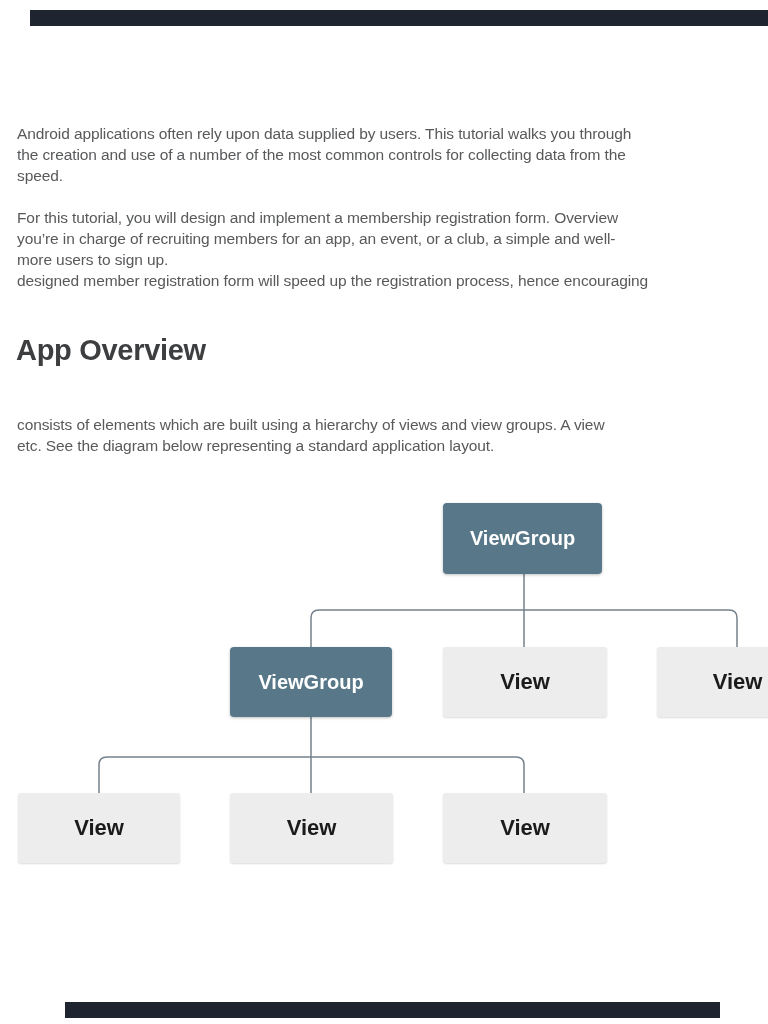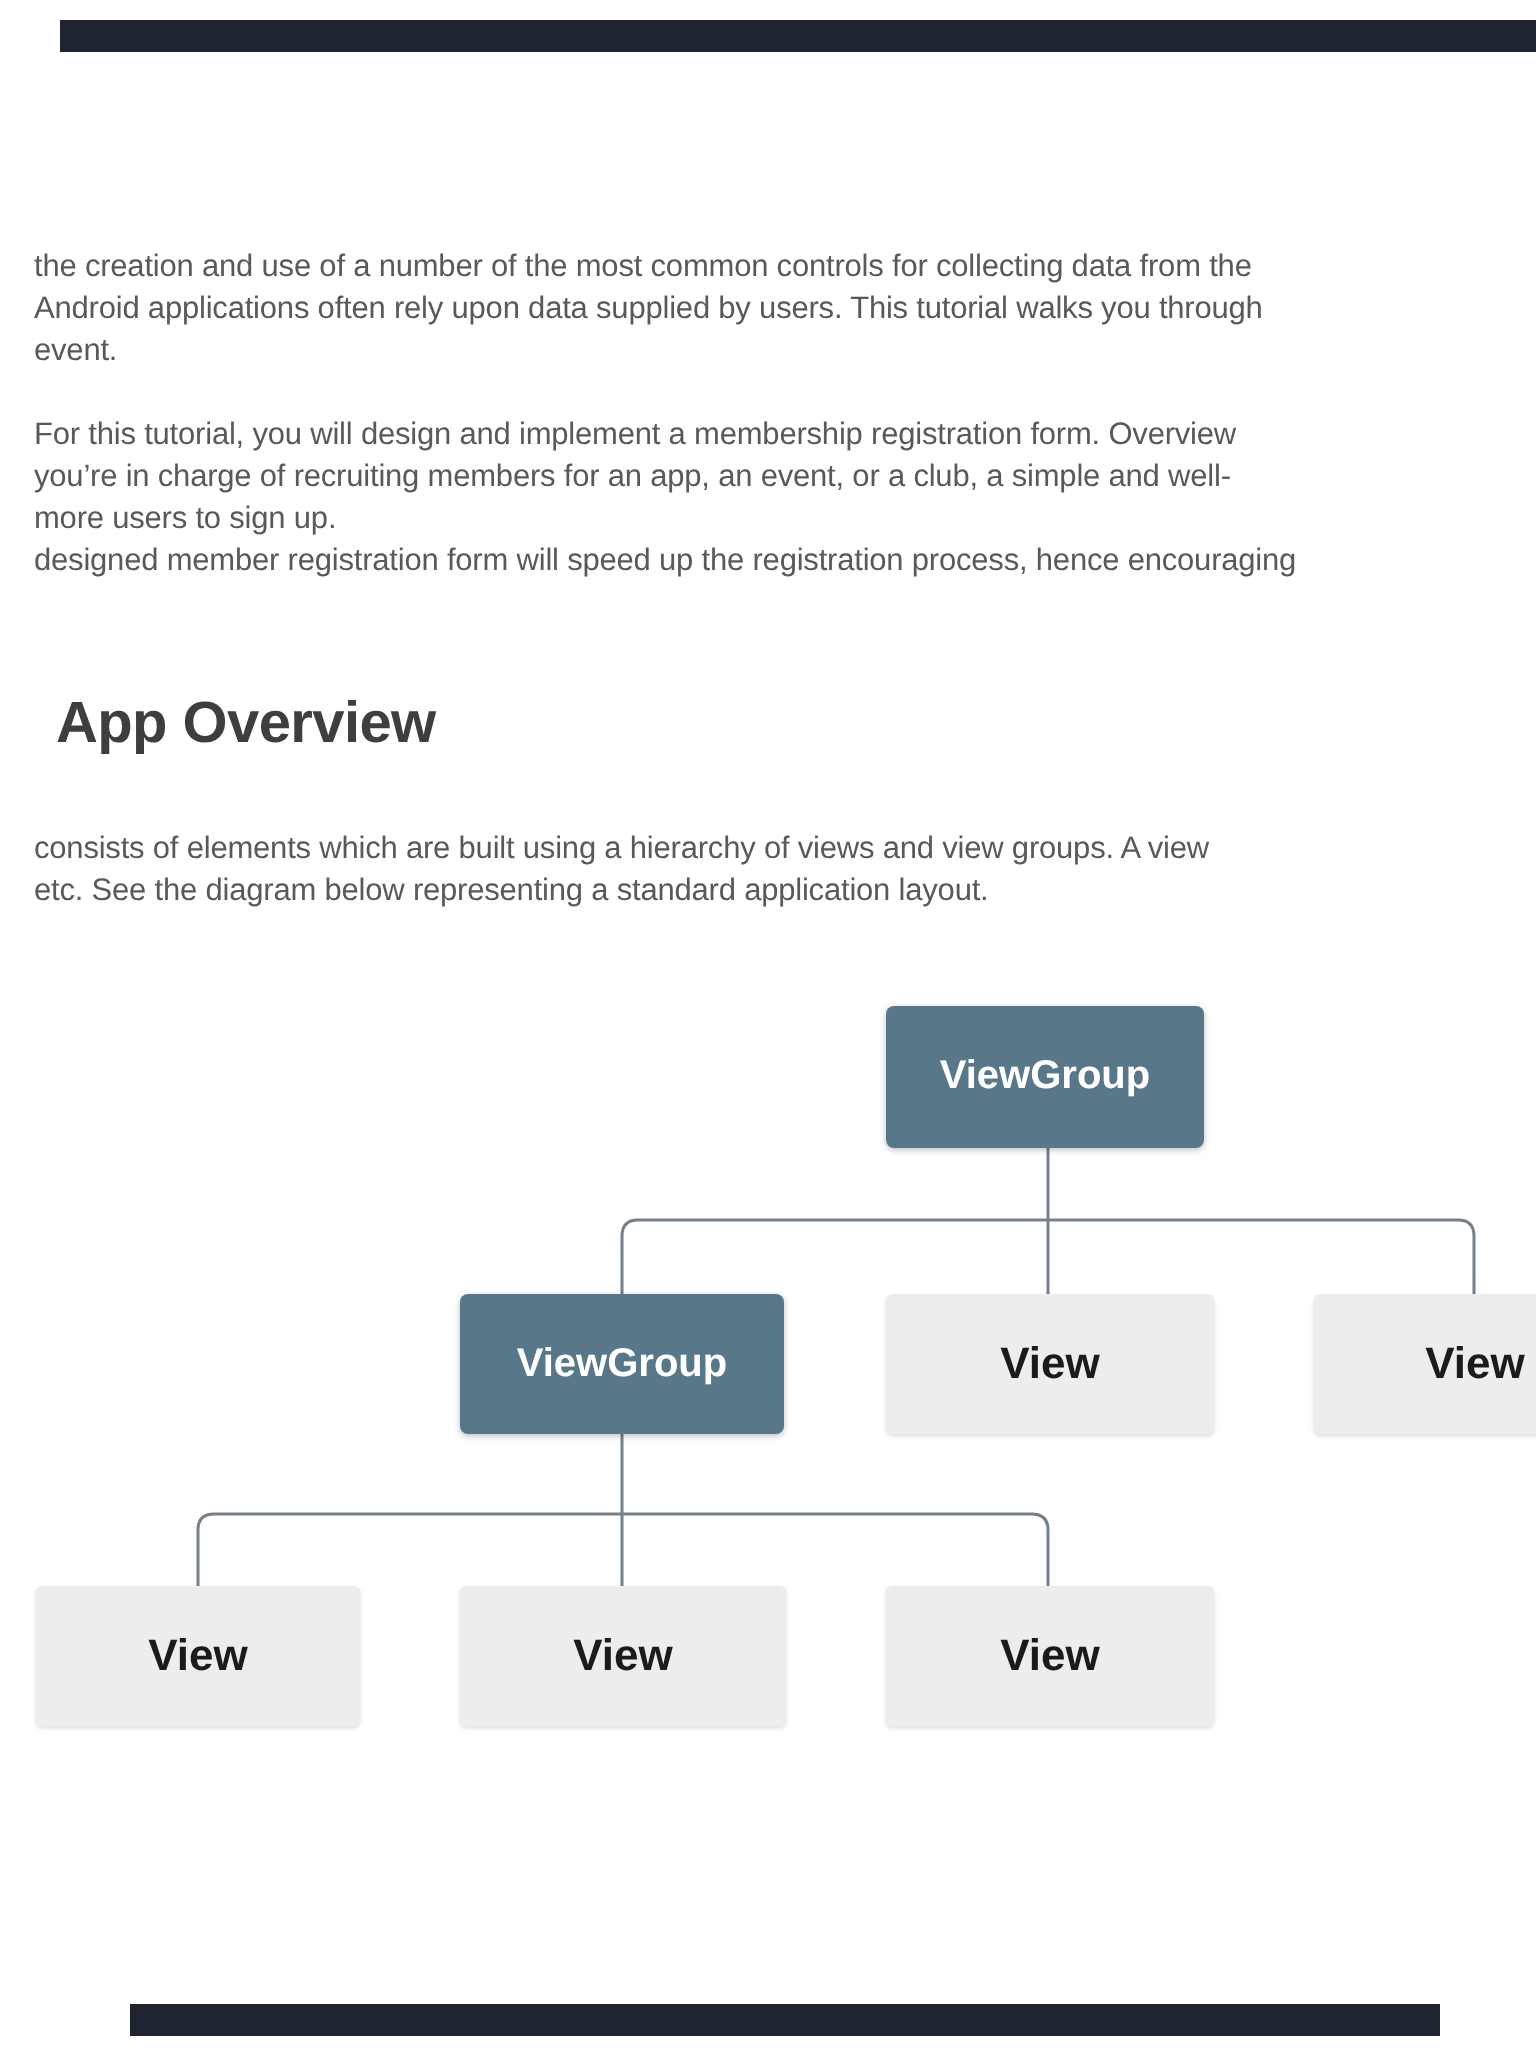--- a/index.html
+++ b/index.html
@@ -38,21 +38,21 @@
     letter-spacing: -0.1px;
   }
   .body-par span { display: block; white-space: nowrap; }
   #para1 { top: 107px; }
   #para2 { top: 191px; }
   #para3 { top: 398px; }
   h1.section-heading {
     position: absolute;
     left: 16px;
     top: 334px;
-    margin: 12px;
+    margin: 0;
     font-size: 29px;
     font-weight: 700;
     color: #3d3e40;
     letter-spacing: -0.3px;
   }
   #diagram {
     position: absolute;
     left: 0;
     top: 0;
     width: 768px;
@@ -92,23 +92,23 @@
   #node-v4  { left: 230px; top: 793px; width: 163px; height: 70px; }
   #node-v5  { left: 443px; top: 793px; width: 164px; height: 70px; }
 </style>
 </head>
 <body>
 
 <div id="top-bar" class="chrome-bar" style="background: rgb(30, 37, 48);"></div>
 <div id="bottom-bar" class="chrome-bar" style="background: rgb(30, 37, 48);"></div>
 
 <p id="para1" class="body-par">
+  <span>Android applications often rely upon data supplied by users. This tutorial walks you through</span>
   <span>the creation and use of a number of the most common controls for collecting data from the</span>
-  <span>Android applications often rely upon data supplied by users. This tutorial walks you through</span>
-  <span>event.</span>
+  <span>speed.</span>
 </p>
 
 <p id="para2" class="body-par">
   <span>For this tutorial, you will design and implement a membership registration form. Overview</span>
   <span>you’re in charge of recruiting members for an app, an event, or a club, a simple and well-</span>
   <span>more users to sign up.</span>
   <span>designed member registration form will speed up the registration process, hence encouraging</span>
 </p>
 
 <h1 class="section-heading">App Overview</h1>

